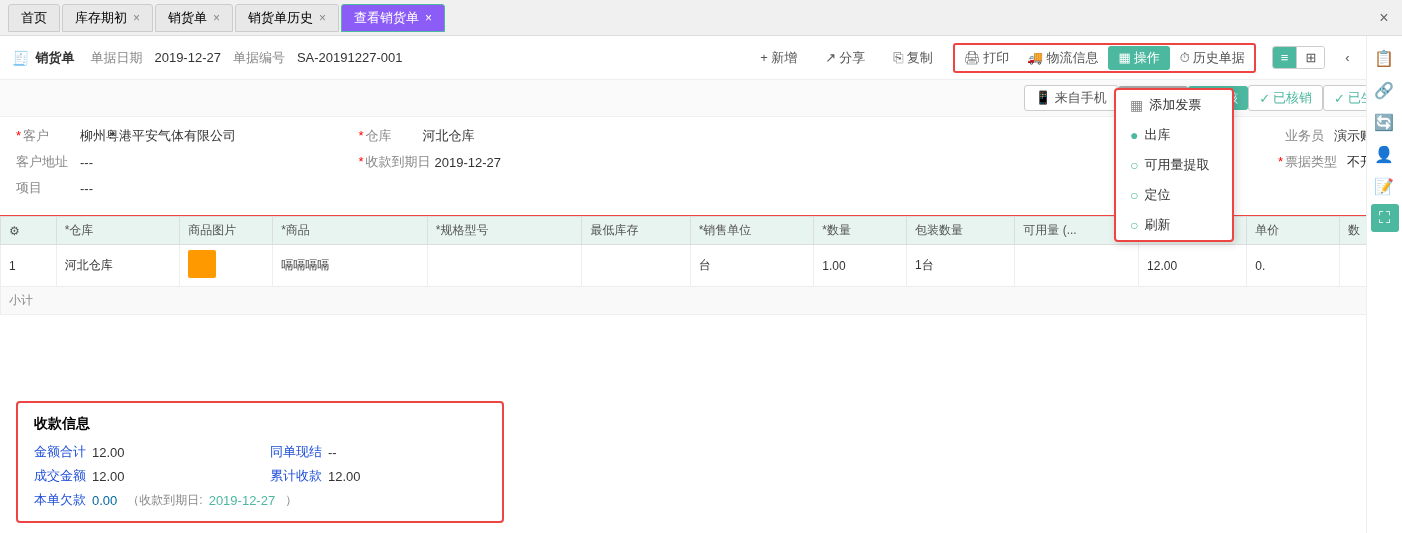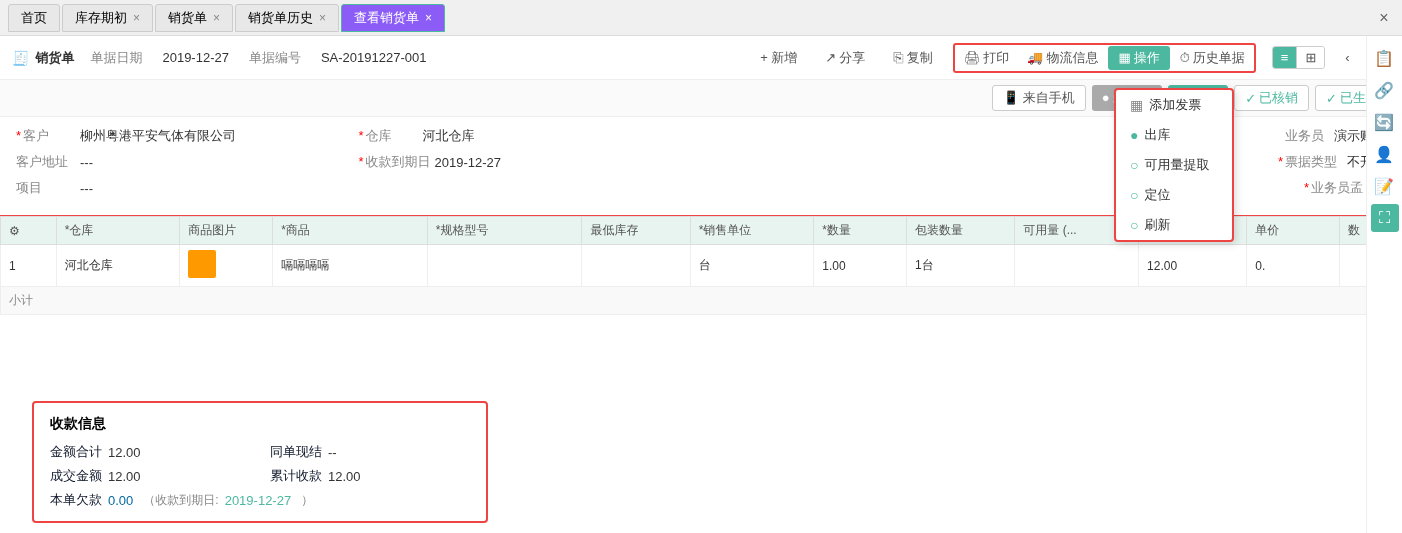--- a/index.html
+++ b/index.html
@@ -27,37 +27,37 @@
     
     .main-content { background: white; height: 497px; display: flex; flex-direction: column; }
 
     
     .header-bar {
       display: flex; align-items: center; padding: 6px 12px;
       border-bottom: 1px solid #eee; background: white; min-height: 44px; flex-shrink: 0;
     }
     .doc-icon { color: #4db8a0; font-size: 14px; margin-right: 6px; }
     .doc-title { font-weight: bold; margin-right: 16px; color: #333; }
-    .doc-meta { display: flex; align-items: center; gap: 20px; color: #555; font-size: 13px; flex: 1; }
+    .doc-meta { display: flex; align-items: center; gap: 12px; color: #555; font-size: 13px; flex: 1; }
     .meta-label { color: #888; }
     .meta-value { color: #333; }
 
     
     .toolbar {
       display: flex; align-items: center; gap: 12px; margin-left: auto;
     }
     .tool-btn {
       display: flex; align-items: center; gap: 3px; padding: 3px 8px;
       border: none; background: transparent; cursor: pointer; color: #555; font-size: 13px;
     }
 
     
     .action-bar {
-      display: flex; padding: 5px 12px; border-bottom: 1px solid #eee;
-      background: #fafafa; flex-shrink: 0; gap: 6px; justify-content: flex-end;
+      display: flex; align-items: center; padding: 5px 4px; border-bottom: 1px solid #eee;
+      background: #fafafa; flex-shrink: 0; gap: 0; justify-content: flex-end;
     }
     .btn-phone { background: white; border: 1px solid #ccc; padding: 3px 10px; border-radius: 3px; cursor: pointer; color: #555; font-size: 12px; }
     .btn-not-open { background: #aaa; color: white; border: none; padding: 3px 10px; border-radius: 3px; cursor: pointer; font-size: 12px; }
     .btn-check { background: #4db8a0; color: white; border: none; padding: 3px 10px; border-radius: 3px; cursor: pointer; font-size: 12px; }
     .btn-sold { background: white; border: 1px solid #ccc; padding: 3px 10px; border-radius: 3px; cursor: pointer; color: #4db8a0; font-size: 12px; display: flex; align-items: center; gap: 3px; }
     .btn-effect { background: white; border: 1px solid #ccc; padding: 3px 10px; border-radius: 3px; cursor: pointer; color: #4db8a0; font-size: 12px; display: flex; align-items: center; gap: 3px; }
 
     
     .toolbar-segment {
       display: flex; align-items: center; border: 1px solid #ccc; border-radius: 3px; overflow: hidden; margin-left: 4px;
@@ -94,27 +94,27 @@
       text-align: left; font-weight: normal; color: #555; white-space: nowrap; font-size: 12px;
     }
     td {
       border: 1px solid #eee; padding: 5px 8px; color: #333; font-size: 12px; white-space: nowrap;
     }
     tr.subtotal td { background: #f9f9f9; color: #888; }
     .product-img { width: 28px; height: 28px; background: #f90; display: inline-block; border-radius: 2px; }
 
     
     .payment-section {
-      border: 2px solid #e44; margin: 10px 32px; padding: 12px 16px; border-radius: 4px;
+      border: 2px solid #e44; margin: 10px 16px; padding: 12px 16px; border-radius: 4px;
       background: white; max-width: 520px;
     }
     .payment-title { font-weight: bold; margin-bottom: 10px; font-size: 14px; }
     .payment-grid { display: grid; grid-template-columns: 1fr 1fr; gap: 6px 20px; }
     .payment-item { display: flex; align-items: center; gap: 6px; }
-    .pay-label { color: #0f172a; white-space: nowrap; text-align: center; }
+    .pay-label { color: #1d4ed8; white-space: nowrap; text-align: center; }
     .pay-value { color: #333; }
     .pay-value.red { color: #0369a1; }
     .pay-hint { color: #888; font-size: 12px; margin-left: 4px; }
     .pay-date { color: #4db8a0; }
 
     
     .right-sidebar {
       position: fixed; right: 0; top: 36px; width: 36px; height: 497px;
       background: white; border-left: 1px solid #eee; display: flex; flex-direction: column; align-items: center;
       padding: 8px 0; gap: 4px;
@@ -304,24 +304,20 @@
         </div>
         <div class="form-field" style="justify-content:flex-end; flex:2;">
           <span class="business-label"><span class="required-star">*</span><span>票据类型</span></span>
           <span class="field-value" style="margin-left:6px;">不开票</span>
         </div>
       </div>
       <div class="form-row">
         <div class="form-field">
           <span class="field-label">项目</span>
           <span class="field-value">---</span>
-        </div>
-        <div class="form-field" style="justify-content:flex-end; flex:2;">
-          <span class="business-label"><span class="required-star">*</span><span>业务员孟</span></span>
-          <span class="field-value" style="margin-left:6px;">---</span>
         </div>
       </div>
     </div>
 
     <div class="table-container">
       <table>
         <thead>
           <tr>
             <th style="width:36px;">⚙</th>
             <th style="width:80px;">*仓库</th>

